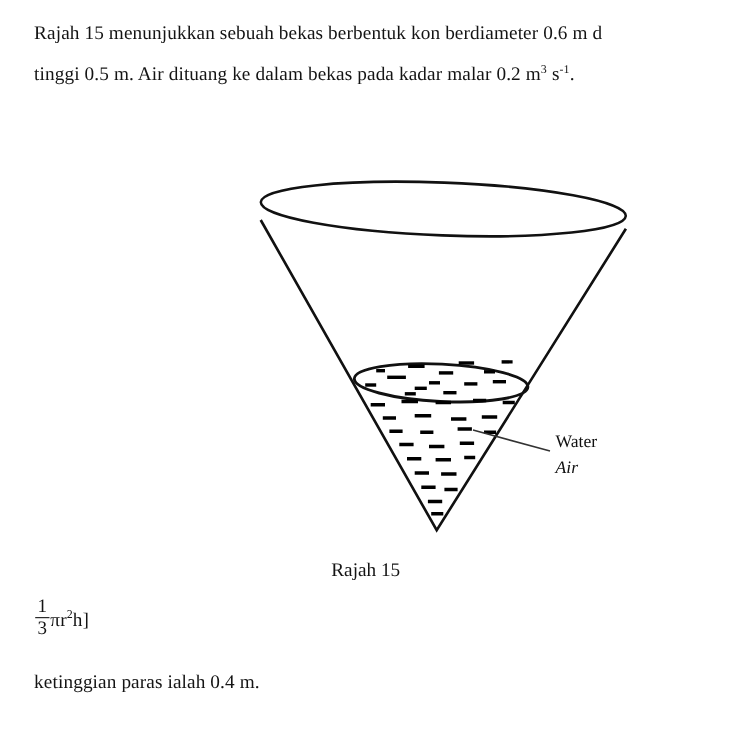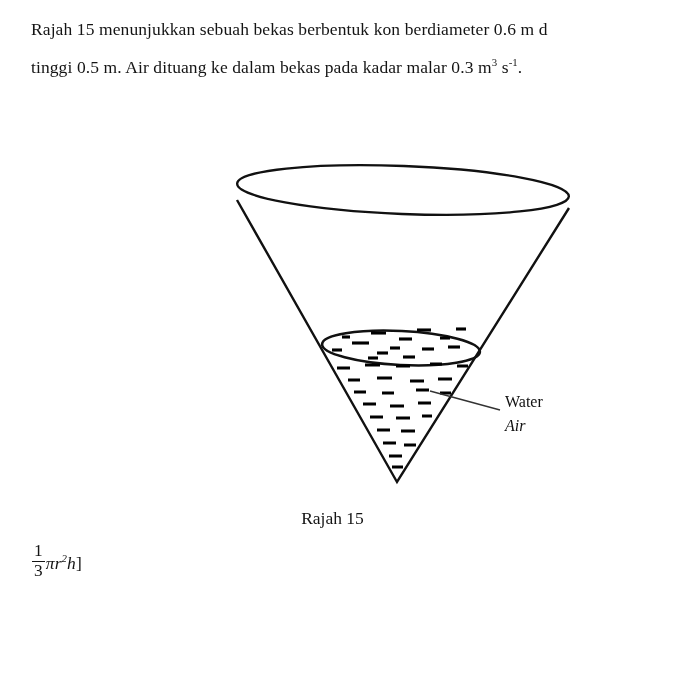--- a/index.html
+++ b/index.html
@@ -49,21 +49,21 @@
     left: 31px;
     top: 600px;
   }
   #ask-block .line { display: block; height: 38px; }
 
   sup {
     font-size: 0.62em;
     vertical-align: super;
     line-height: 0;
   }
-  .ital { font-style: italic; }
+  .ital { }
 
   
   .frac {
     display: inline-block;
     vertical-align: -0.42em;
     text-align: center;
     line-height: 1.02;
     font-size: 0.99em;
     margin: 0 1px;
   }
@@ -112,21 +112,21 @@
     color: #141414;
   }
 </style>
 </head>
 <body>
 
 <div class="page">
 
   <div class="qtext" id="stem-block">
     <span class="line"><span>Rajah 15 menunjukkan sebuah bekas berbentuk kon berdiameter 0.6 m d</span></span>
-    <span class="line"><span>tinggi 0.5 m. Air dituang ke dalam bekas pada kadar malar 0.3 m</span><sup>3</sup><span> s</span><sup>-1</sup><span>.</span></span>
+    <span class="line"><span>tinggi 0.5 m. Air dituang ke dalam bekas pada kadar malar 0.2 m</span><sup>3</sup><span> s</span><sup>-1</sup><span>.</span></span>
   </div>
 
   <div id="figure">
     <svg id="cone-svg" width="673" height="520" viewBox="0 0 673 520">
       <defs>
         <clipPath id="water-clip">
 
           <path d="M 290,344 L 365,482 L 447,352 A 79,17 0 0 0 290,344 Z"></path>
         </clipPath>
       </defs>
@@ -195,15 +195,16 @@
 
     <span class="fig-label" id="label-water">Water</span>
     <span class="fig-label" id="label-air">Air</span>
   </div>
 
   <div id="caption">Rajah 15</div>
 
   <div class="qtext" id="given-block"><span class="frac"><span class="num">1</span><span class="bar"></span><span class="den">3</span></span><span class="ital">πr</span><sup class="ital">2</sup><span class="ital">h</span><span>]</span></div>
 
   <div class="qtext" id="ask-block">
+    <span class="line">ketinggian paras ialah 0.4 m.</span>
   </div>
 
 </div>
 
 </body></html>

